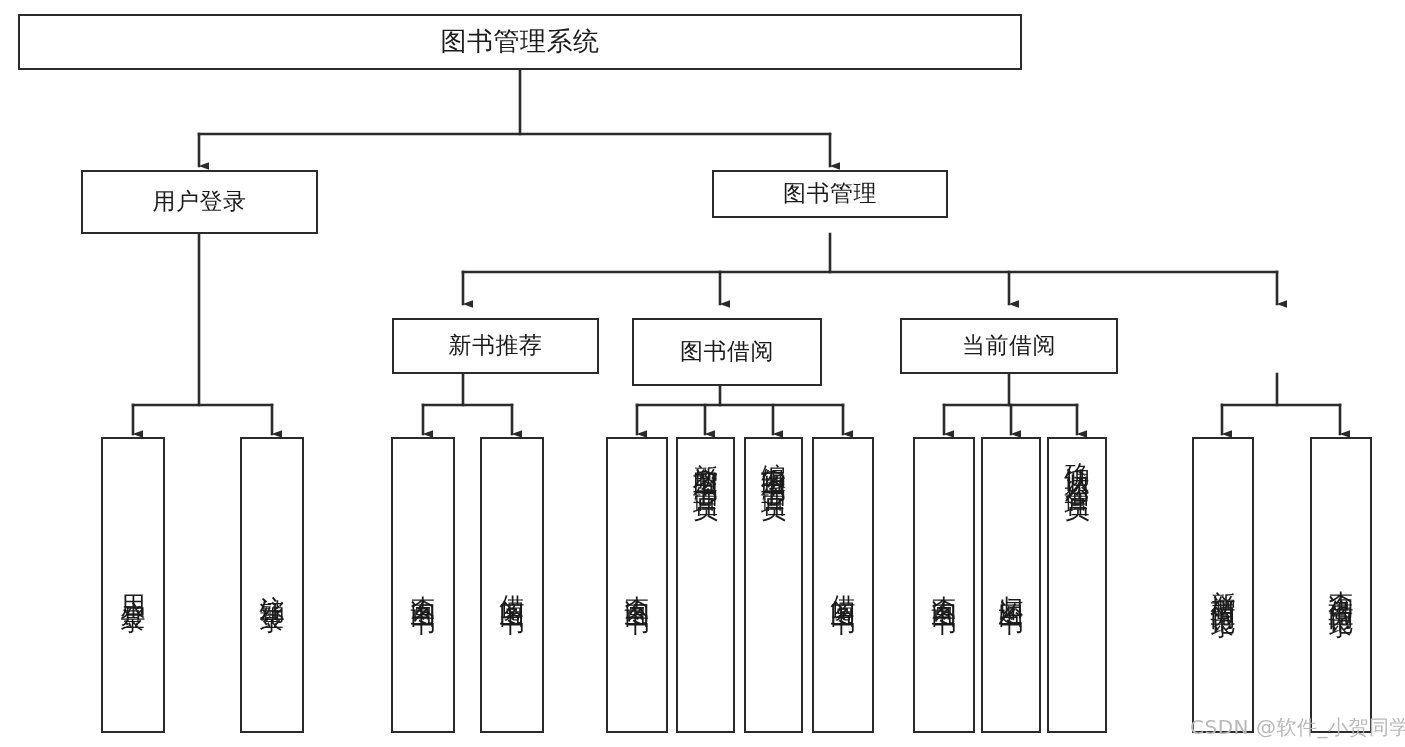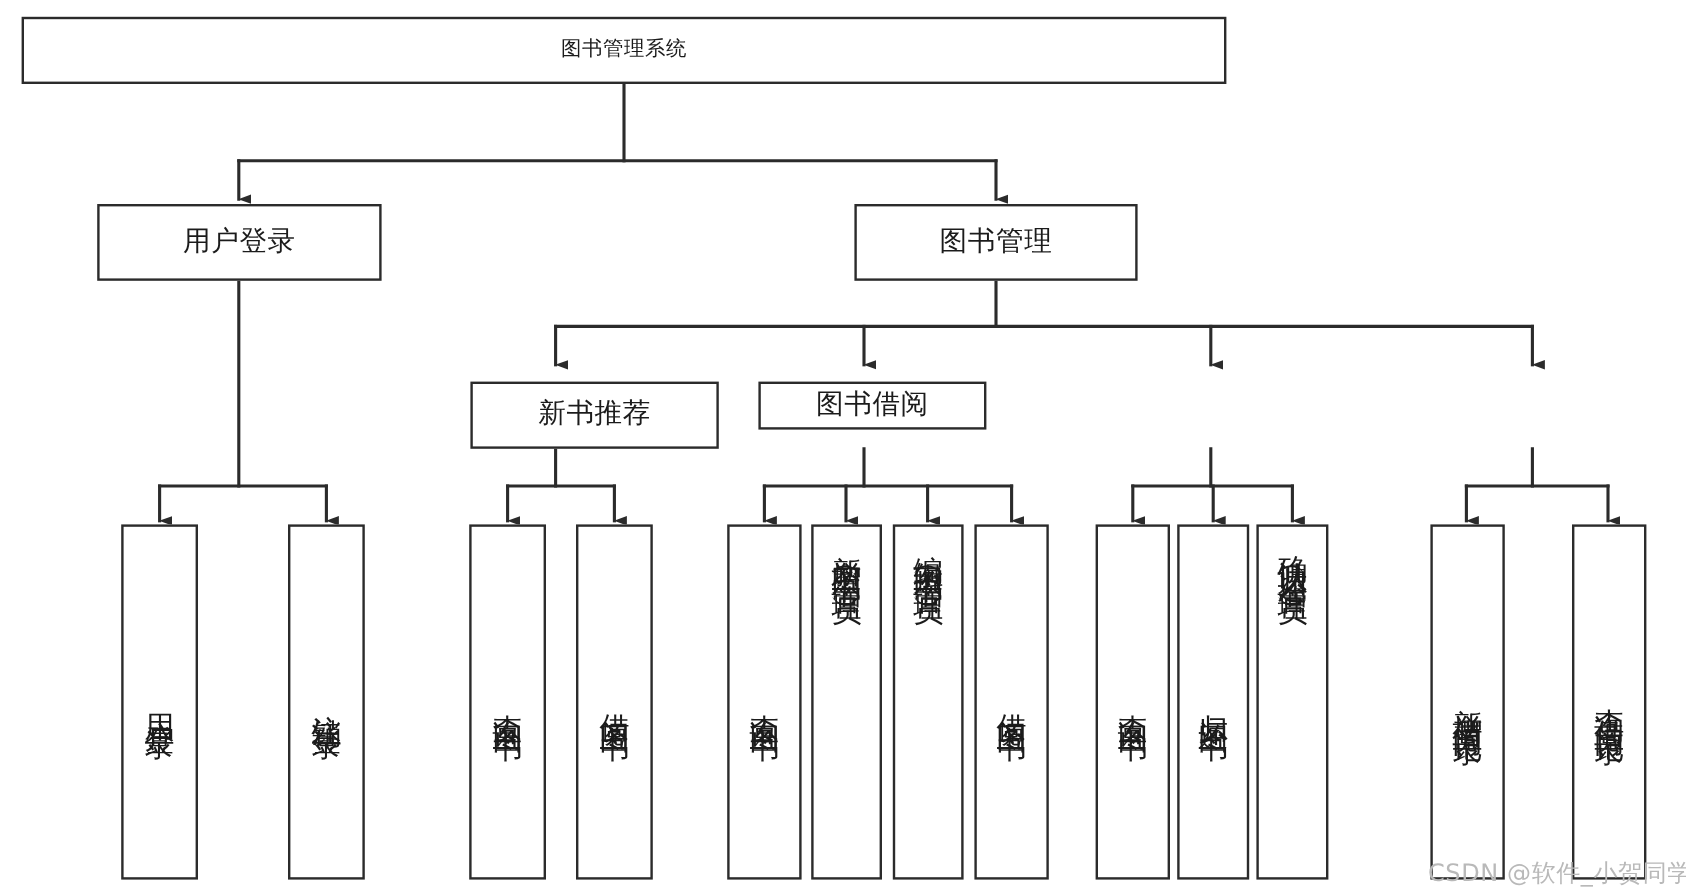--- a/index.html
+++ b/index.html
@@ -40,21 +40,21 @@
     line-height: 1.12;
     letter-spacing: 0.5px;
     white-space: nowrap;
     text-align: center;
   }
   
   .node-h .node-label {
     font-size: 23px;
   }
   .node-root .node-label {
-    font-size: 17px;
+    font-size: 26px;
   }
   
   .node-v {
     align-items: flex-start;
     justify-content: center;
     padding-top: 4px;
   }
   .node-v .node-label {
     writing-mode: vertical-rl;
     text-orientation: upright;
@@ -147,32 +147,35 @@
   </svg>
 
   <div class="node-box node-root node-h" style="left:18px; top:14px; width:1004px; height:56px;">
     <span class="node-label">图书管理系统</span>
   </div>
 
   <div class="node-box node-h" style="left:81px; top:170px; width:237px; height:64px;">
     <span class="node-label">用户登录</span>
   </div>
 
-  <div class="node-box node-h" style="left:712px; top:170px; width:236px; height:64px;">
+  <div class="node-box node-h" style="left:712px; top:170px; width:236px; height:48px;">
     <span class="node-label">图书管理</span>
   </div>
 
   <div class="node-box node-h" style="left:360px; top:318px; width:207px; height:56px;margin-left:32px;">
     <span class="node-label">新书推荐</span>
   </div>
 
-  <div class="node-box node-h" style="left:632px; top:318px; width:190px; height:40px;">
+  <div class="node-box node-h" style="left:632px; top:318px; width:190px; height:68px;">
     <span class="node-label">图书借阅</span>
   </div>
 
+  <div class="node-box node-h" style="left:900px; top:318px; width:218px; height:56px;">
+    <span class="node-label">当前借阅</span>
+  </div>
 
 
   <div class="node-box node-v center-text" style="left:101px; top:437px; width:64px; height:296px;">
     <span class="node-label">用户登录</span>
   </div>
 
   <div class="node-box node-v center-text" style="left:240px; top:437px; width:64px; height:296px;">
     <span class="node-label">注销登录</span>
   </div>
 

